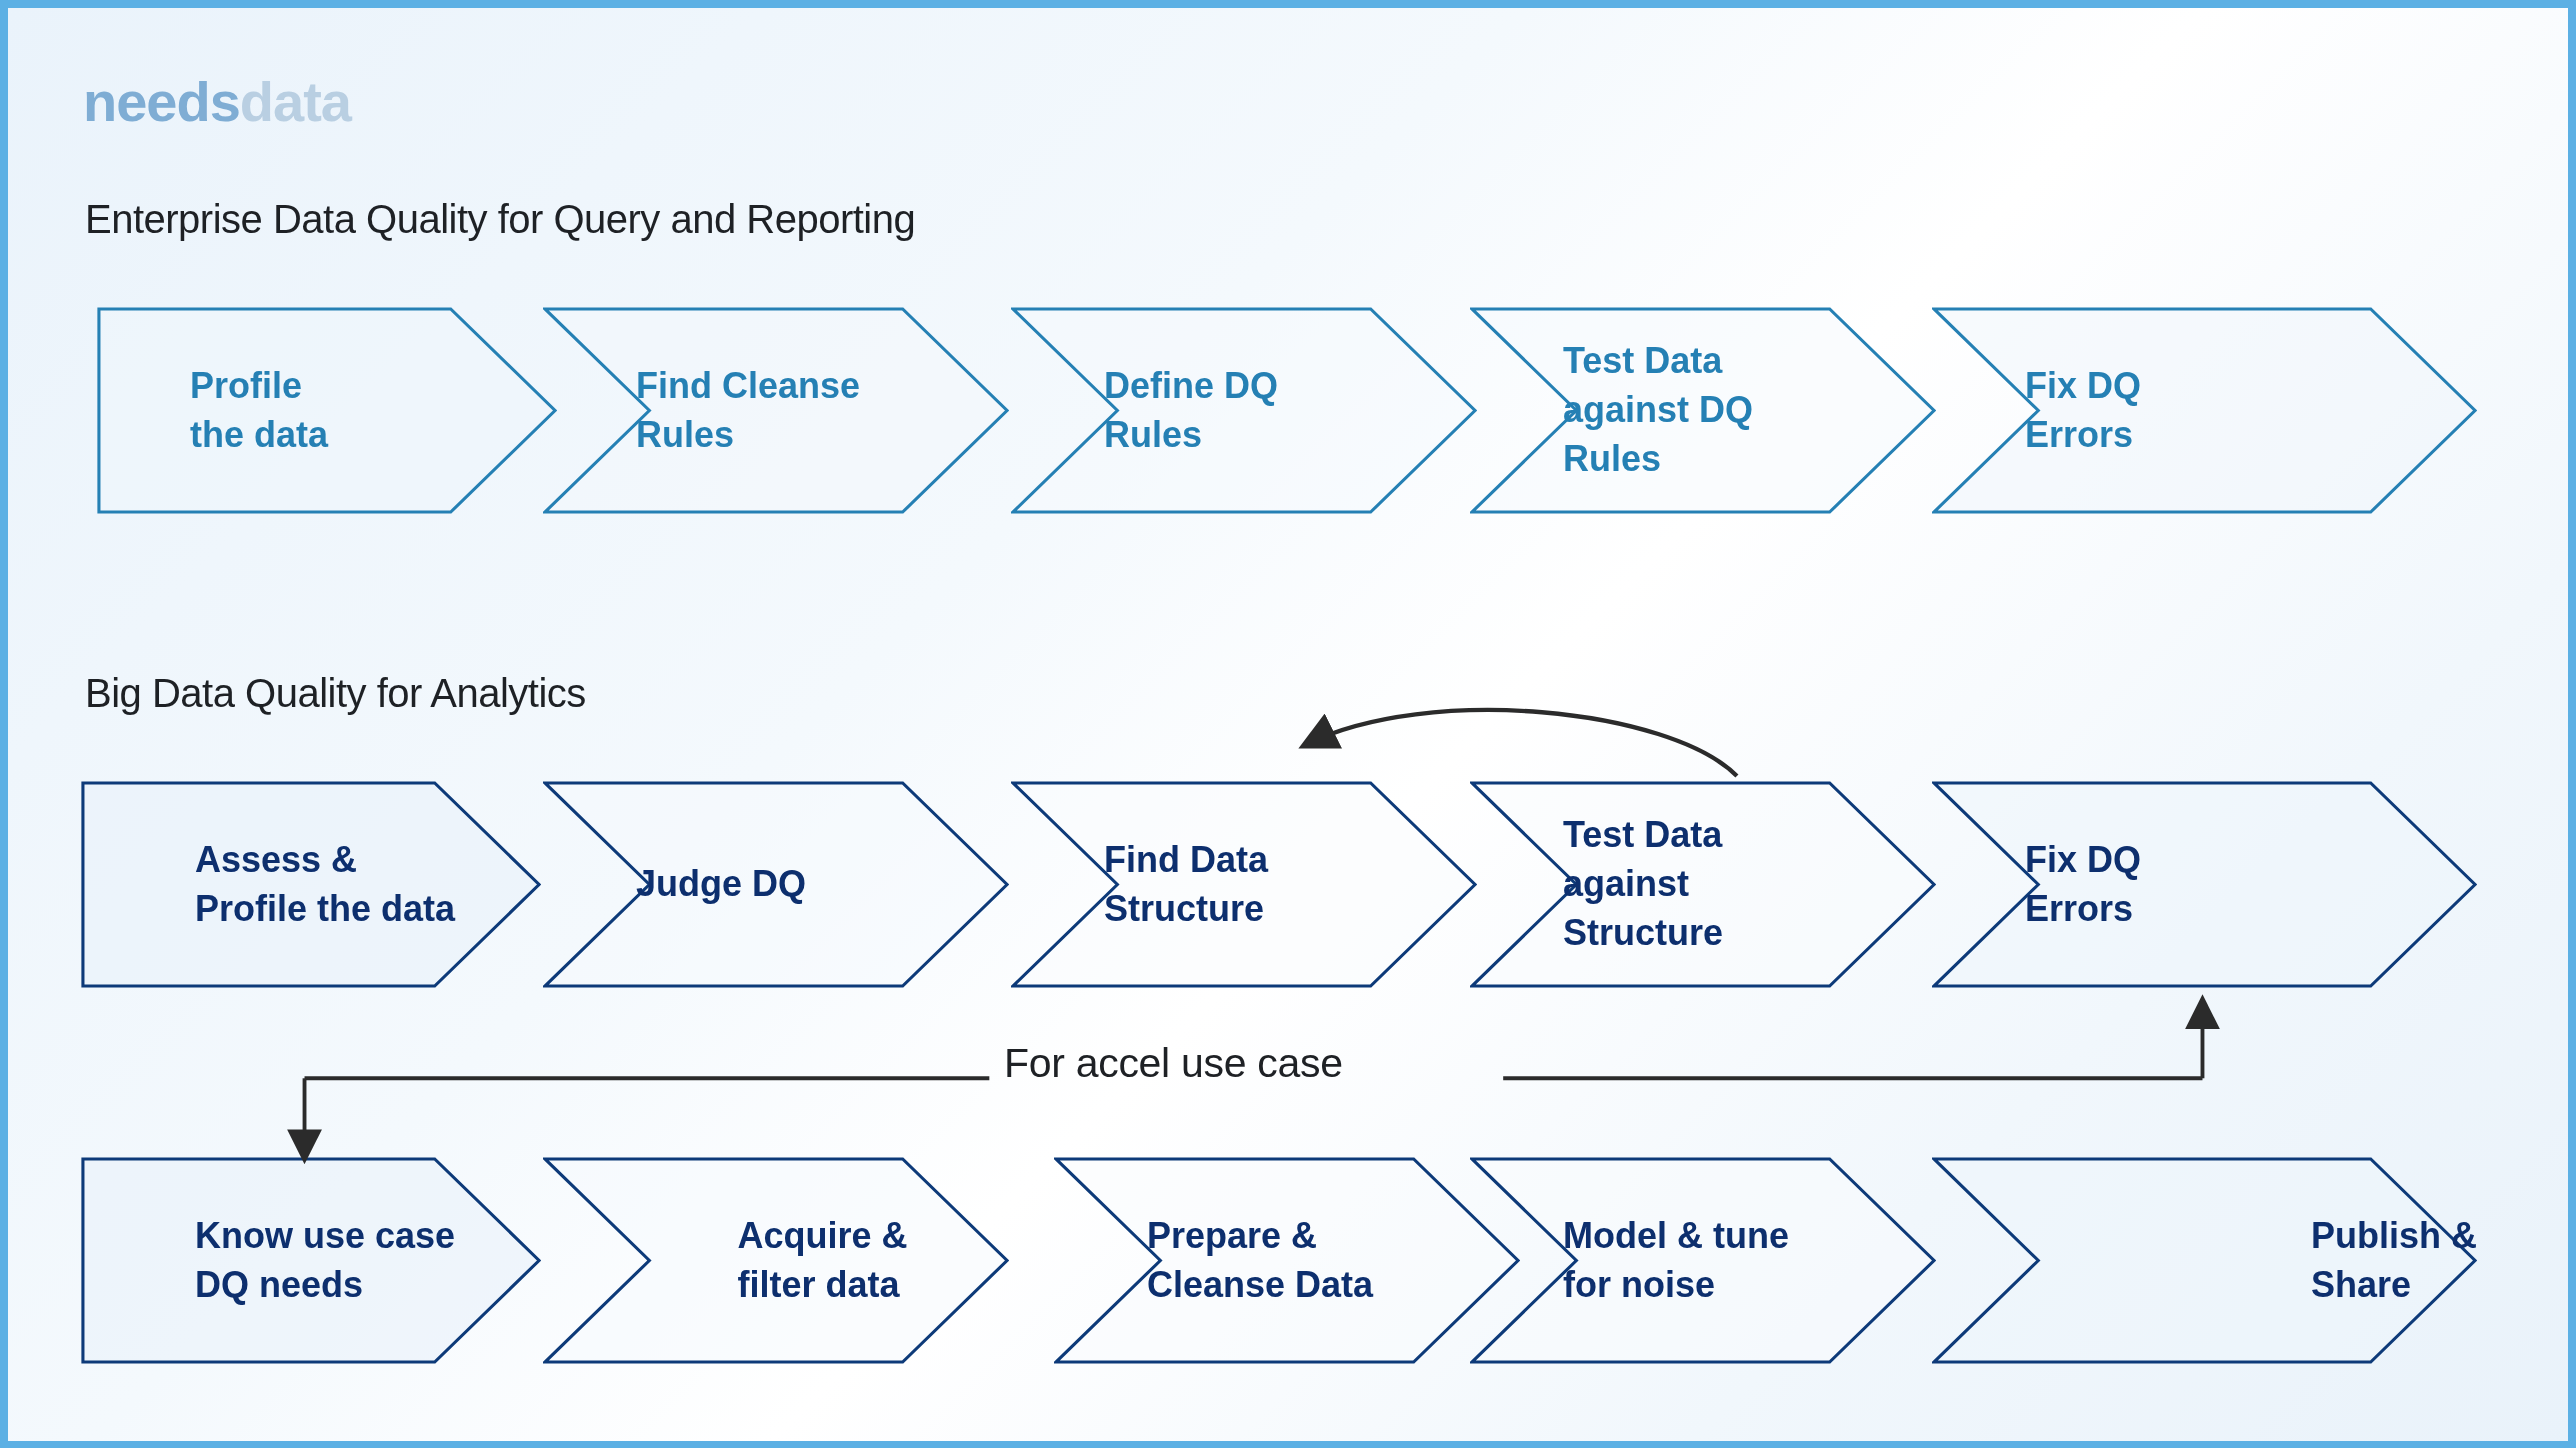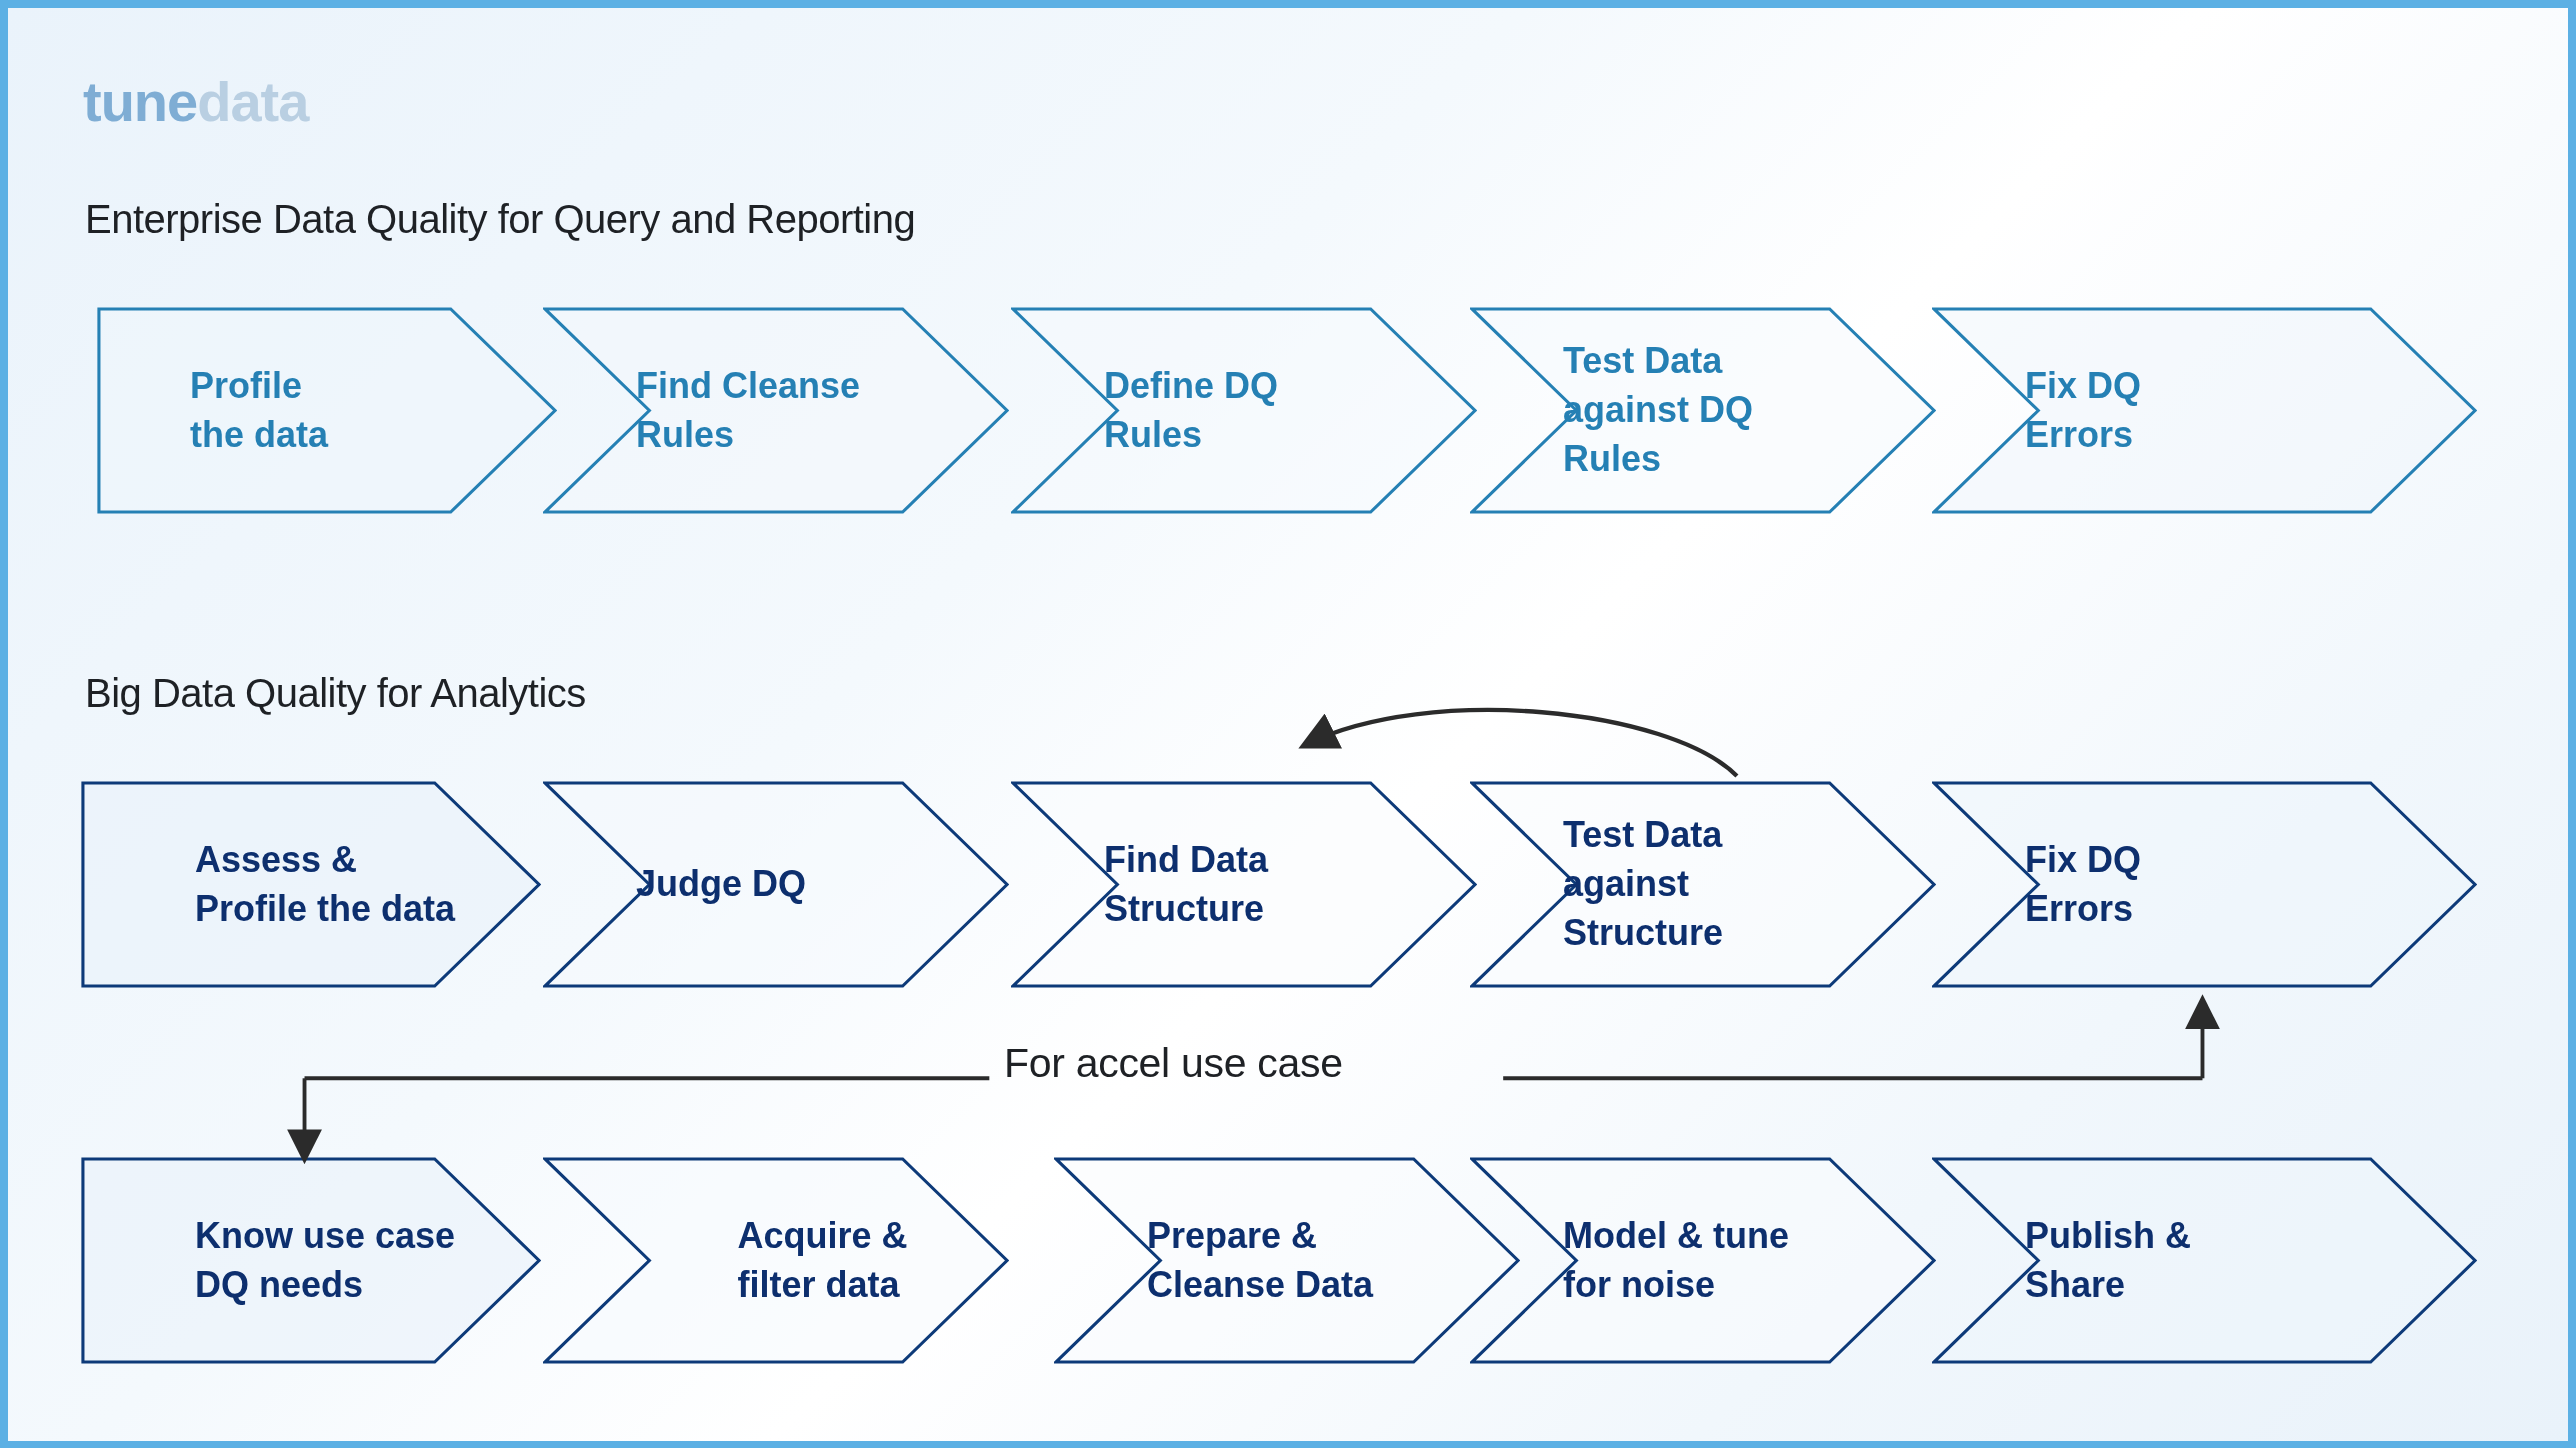--- a/index.html
+++ b/index.html
@@ -107,21 +107,21 @@
     line-height: 1;
     letter-spacing: -0.3px;
   }
 </style>
 </head>
 <body>
 
 <div id="frame">
 
   <div id="logo">
-    <span class="accel">tune</span><span class="data">data</span>
+    <span class="accel">needs</span><span class="data">data</span>
   </div>
 
   <div class="section-title" id="title-1">Enterprise Data Quality for Query and Reporting</div>
 
   <div class="row" id="row-1">
 
     <div class="chev" style="left:73px; width:460px;margin-left:16px;">
       <div class="shape">
         <svg viewBox="0 0 476 214" preserveAspectRatio="none">
           <path d="M2 2 L366 2 L474 107 L366 212 L2 212 Z" fill="#eef5fb" fill-opacity="0.55" stroke="#2580b4" stroke-width="3.2" stroke-linejoin="miter"></path>
@@ -263,21 +263,21 @@
     <div class="chev has-notch" style="left:1462px; width:466px;">
       <div class="shape">
         <svg viewBox="0 0 482 214" preserveAspectRatio="none">
           <path d="M2 2 L372 2 L480 107 L372 212 L2 212 L110 107 Z" fill="#fafcfe" fill-opacity="0.5" stroke="#0d3a79" stroke-width="3.2" stroke-linejoin="miter"></path>
         </svg>
       </div>
       <div class="label">Model &amp; tune
 for noise</div>
     </div>
 
-    <div class="chev has-notch" style="left:1924px; width:545px;">
+    <div class="chev has-notch" style="left:1924px; width:545px;justify-content:flex-end;">
       <div class="shape">
         <svg viewBox="0 0 564 214" preserveAspectRatio="none">
           <path d="M2 2 L454 2 L562 107 L454 212 L2 212 L110 107 Z" fill="#eef5fb" fill-opacity="0.5" stroke="#0d3a79" stroke-width="3.2" stroke-linejoin="miter"></path>
         </svg>
       </div>
       <div class="label">Publish &amp;
 Share</div>
     </div>
   </div>
 

